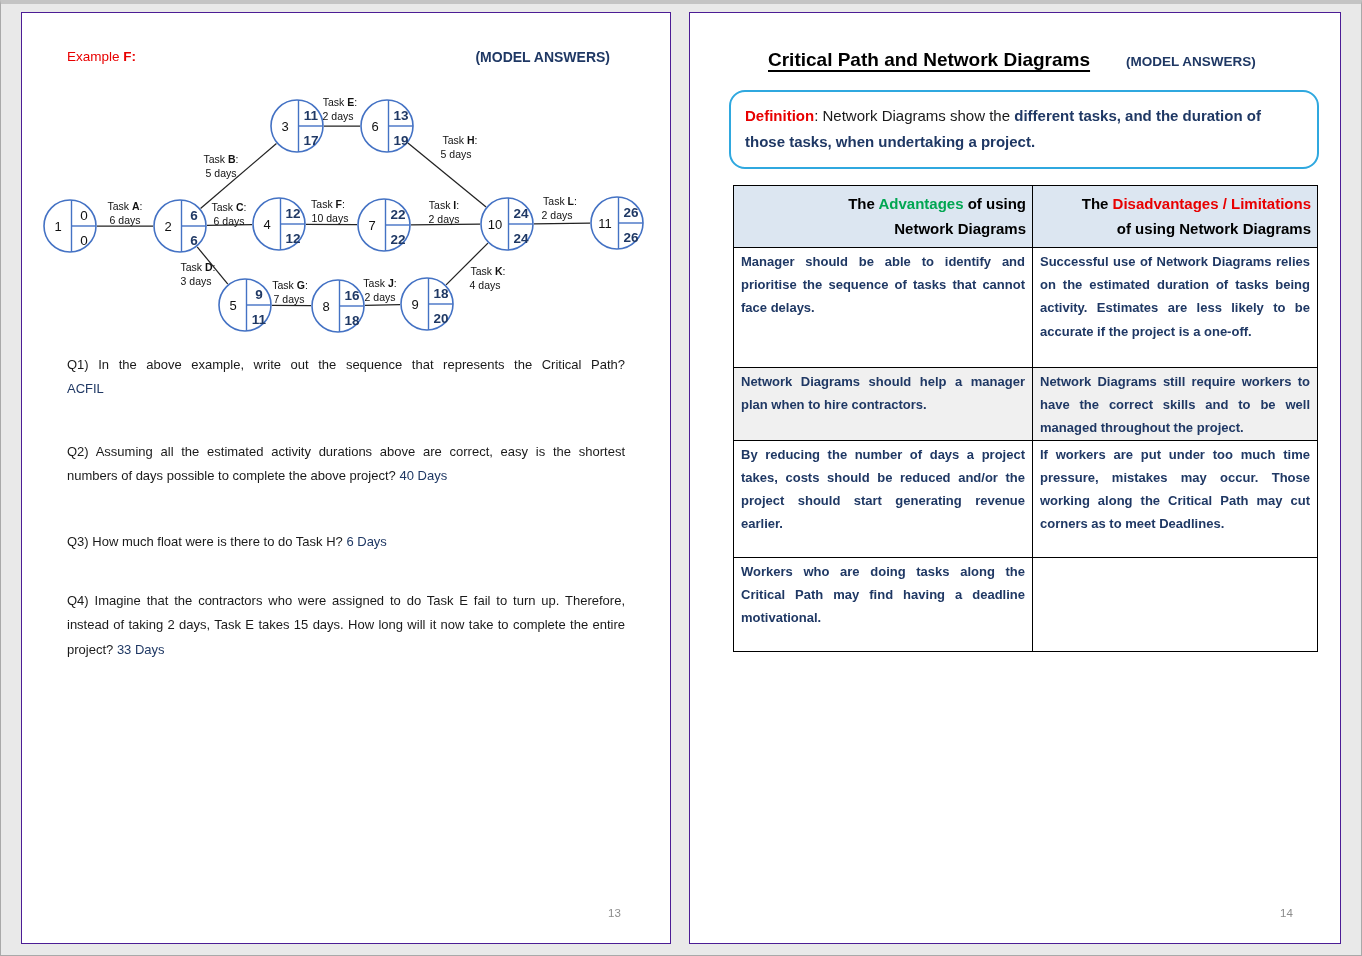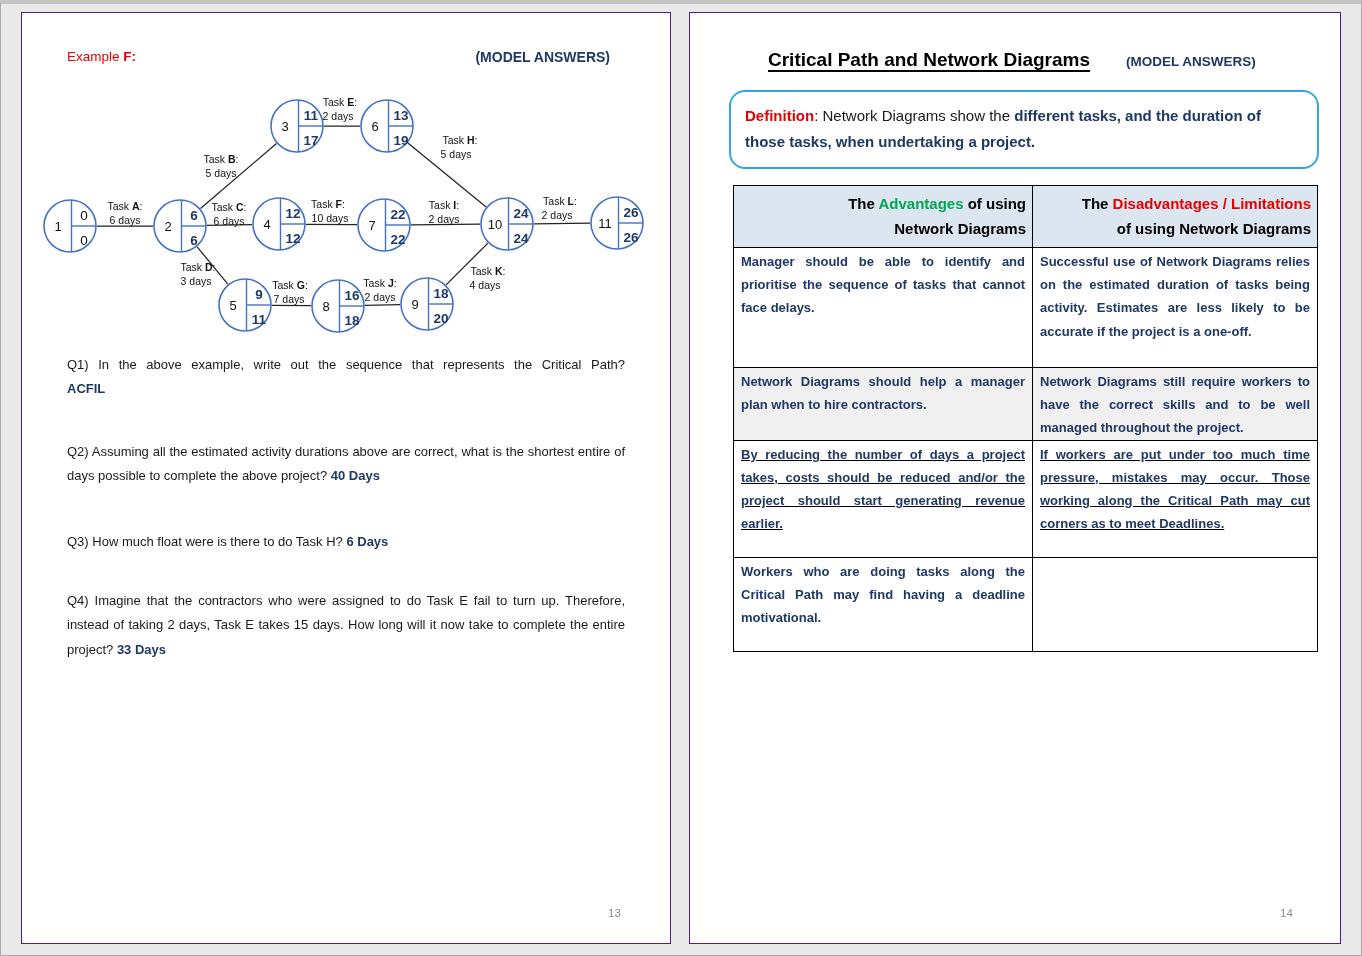--- a/index.html
+++ b/index.html
@@ -20,42 +20,42 @@
   .model-answers-left{position:absolute;right:60px;top:36px;font-size:14px;font-weight:bold;color:var(--navy);}
   svg.diagram{position:absolute;left:0;top:0;width:650px;height:350px;}
   .elabel{font-family:"Liberation Sans",sans-serif;font-size:10.5px;fill:#111;}
   .elb{font-weight:bold;}
   .nnum{font-family:"Liberation Sans",sans-serif;font-size:13px;fill:#111;}
   .nval{font-family:"Liberation Sans",sans-serif;font-size:13.5px;font-weight:bold;fill:var(--navy);}
   .nval.plain{font-weight:normal;fill:#111;}
   .questions{position:absolute;left:45px;top:0;width:558px;}
   .q{position:absolute;width:558px;font-size:13px;line-height:24.3px;color:#1a1a1a;text-align:justify;}
   .q.fulljust{text-align-last:justify;}
-  .ans{font-weight:bold;color:var(--navy);}
+  .ans{font-weight:normal;color:var(--navy);}
   .pagenum{position:absolute;top:894px;font-size:11.5px;color:var(--pagenum);}
   .pagenum-left{left:586px;}
   .pagenum-right{left:590px;}
 
   
   .title-row{position:absolute;left:78px;top:36px;white-space:nowrap;}
   .doc-title{font-size:19px;font-weight:bold;color:#000;text-decoration:underline;text-decoration-thickness:2px;text-underline-offset:4px;}
   .model-answers-right{font-size:13.5px;font-weight:bold;color:var(--navy);margin-left:36px;}
   .def-box{position:absolute;left:39px;top:77px;width:590px;min-height:76px;border:2.5px solid var(--boxborder);
            border-radius:16px;background:#fff;padding:11px 14px 12px 14px;font-size:15px;line-height:26px;color:#1a1a1a;}
   .def-label{font-weight:bold;color:var(--red);}
   .def-bold{font-weight:bold;color:var(--navy);}
   table.adv{position:absolute;left:43px;top:172px;width:584px;border-collapse:collapse;table-layout:fixed;}
   table.adv col.c1{width:299px;} table.adv col.c2{width:285px;}
   table.adv th,table.adv td{border:1.5px solid #000;vertical-align:top;}
   table.adv th{background:var(--headerbg);font-size:15px;font-weight:bold;color:#000;text-align:right;
                line-height:25px;height:62px;padding:5px 6px;}
   table.adv td{font-size:13px;font-weight:bold;color:var(--navy);text-align:justify;line-height:23.2px;padding:2px 7px 0 7px;}
   tr.shaded td{background:var(--rowshade);}
   .hl-green{color:var(--green);} .hl-red{color:var(--red);}
-  tr.r1{height:120px;margin-left:36px;} tr.r2{height:72px;} tr.r3{height:117px;text-decoration:underline;} tr.r4{height:94px;} tr.r5{height:94px;} tr.r6{height:94px;}
+  tr.r1{height:120px;margin-left:36px;} tr.r2{height:72px;} tr.r3{height:117px;} tr.r4{height:94px;} tr.r5{height:94px;} tr.r6{height:94px;}
 </style>
 </head>
 <body>
 
 <div class="canvas">
 
   <div class="page page-left">
     <div class="example-line"><span>Example </span><span class="bold">F:</span></div>
     <div class="model-answers-left">(MODEL ANSWERS)</div>
 
@@ -159,21 +159,21 @@
         <circle cx="405" cy="291" r="26" fill="#fff" stroke="var(--nodeblue)" stroke-width="1.6"></circle>
         <line x1="406.5" y1="265.2" x2="406.5" y2="316.8" stroke="var(--nodeblue)" stroke-width="1.4"></line>
         <line x1="406.5" y1="291" x2="430.9" y2="291" stroke="var(--nodeblue)" stroke-width="1.4"></line>
         <text x="393" y="295.8" text-anchor="middle" class="nnum">9</text>
         <text x="419" y="285" text-anchor="middle" class="nval">18</text>
         <text x="419" y="309.5" text-anchor="middle" class="nval">20</text>
       </svg>
 
     <div class="questions">
       <p class="q fulljust" style="top:340px"><span>Q1) In the above example, write out the sequence that represents the Critical Path?</span><br><span class="ans">ACFIL</span></p>
-      <p class="q" style="top:427px"><span>Q2) Assuming all the estimated activity durations above are correct, what is the shortest entire of days possible to complete the above project?</span> <span class="ans">40 Days</span></p>
+      <p class="q" style="top:427px"><span>Q2) Assuming all the estimated activity durations above are correct, easy is the shortest numbers of days possible to complete the above project?</span> <span class="ans">40 Days</span></p>
       <p class="q" style="top:517px"><span>Q3) How much float were is there to do Task H?</span> <span class="ans">6 Days</span></p>
       <p class="q" style="top:576px"><span>Q4) Imagine that the contractors who were assigned to do Task E fail to turn up. Therefore, instead of taking 2 days, Task E takes 15 days. How long will it now take to complete the entire project?</span> <span class="ans">33 Days</span></p>
     </div>
 
     <div class="pagenum pagenum-left">13</div>
   </div>
 
   <div class="page page-right">
     <div class="title-row"><span class="doc-title">Critical Path and Network Diagrams</span><span class="model-answers-right">(MODEL ANSWERS)</span></div>
 

